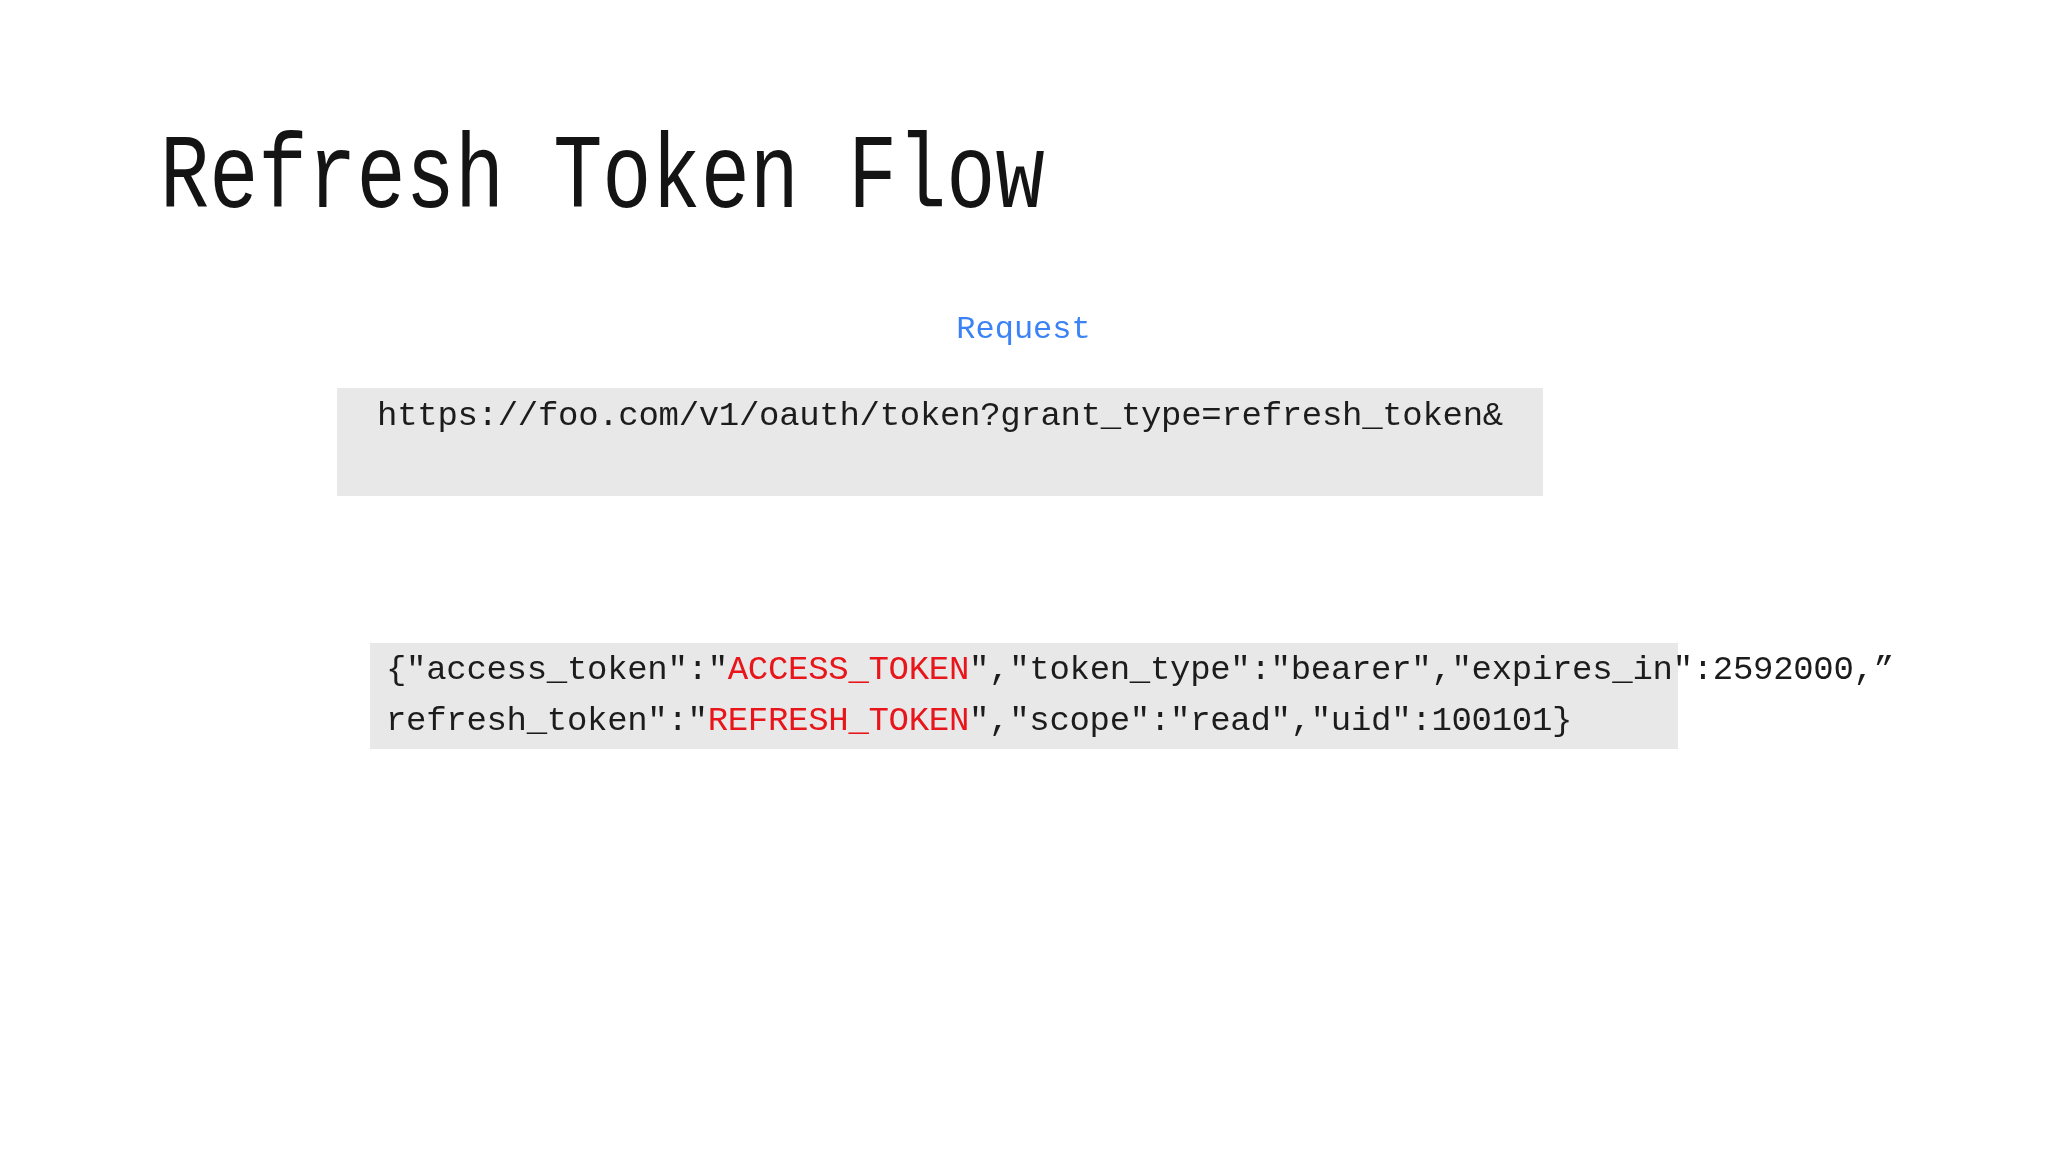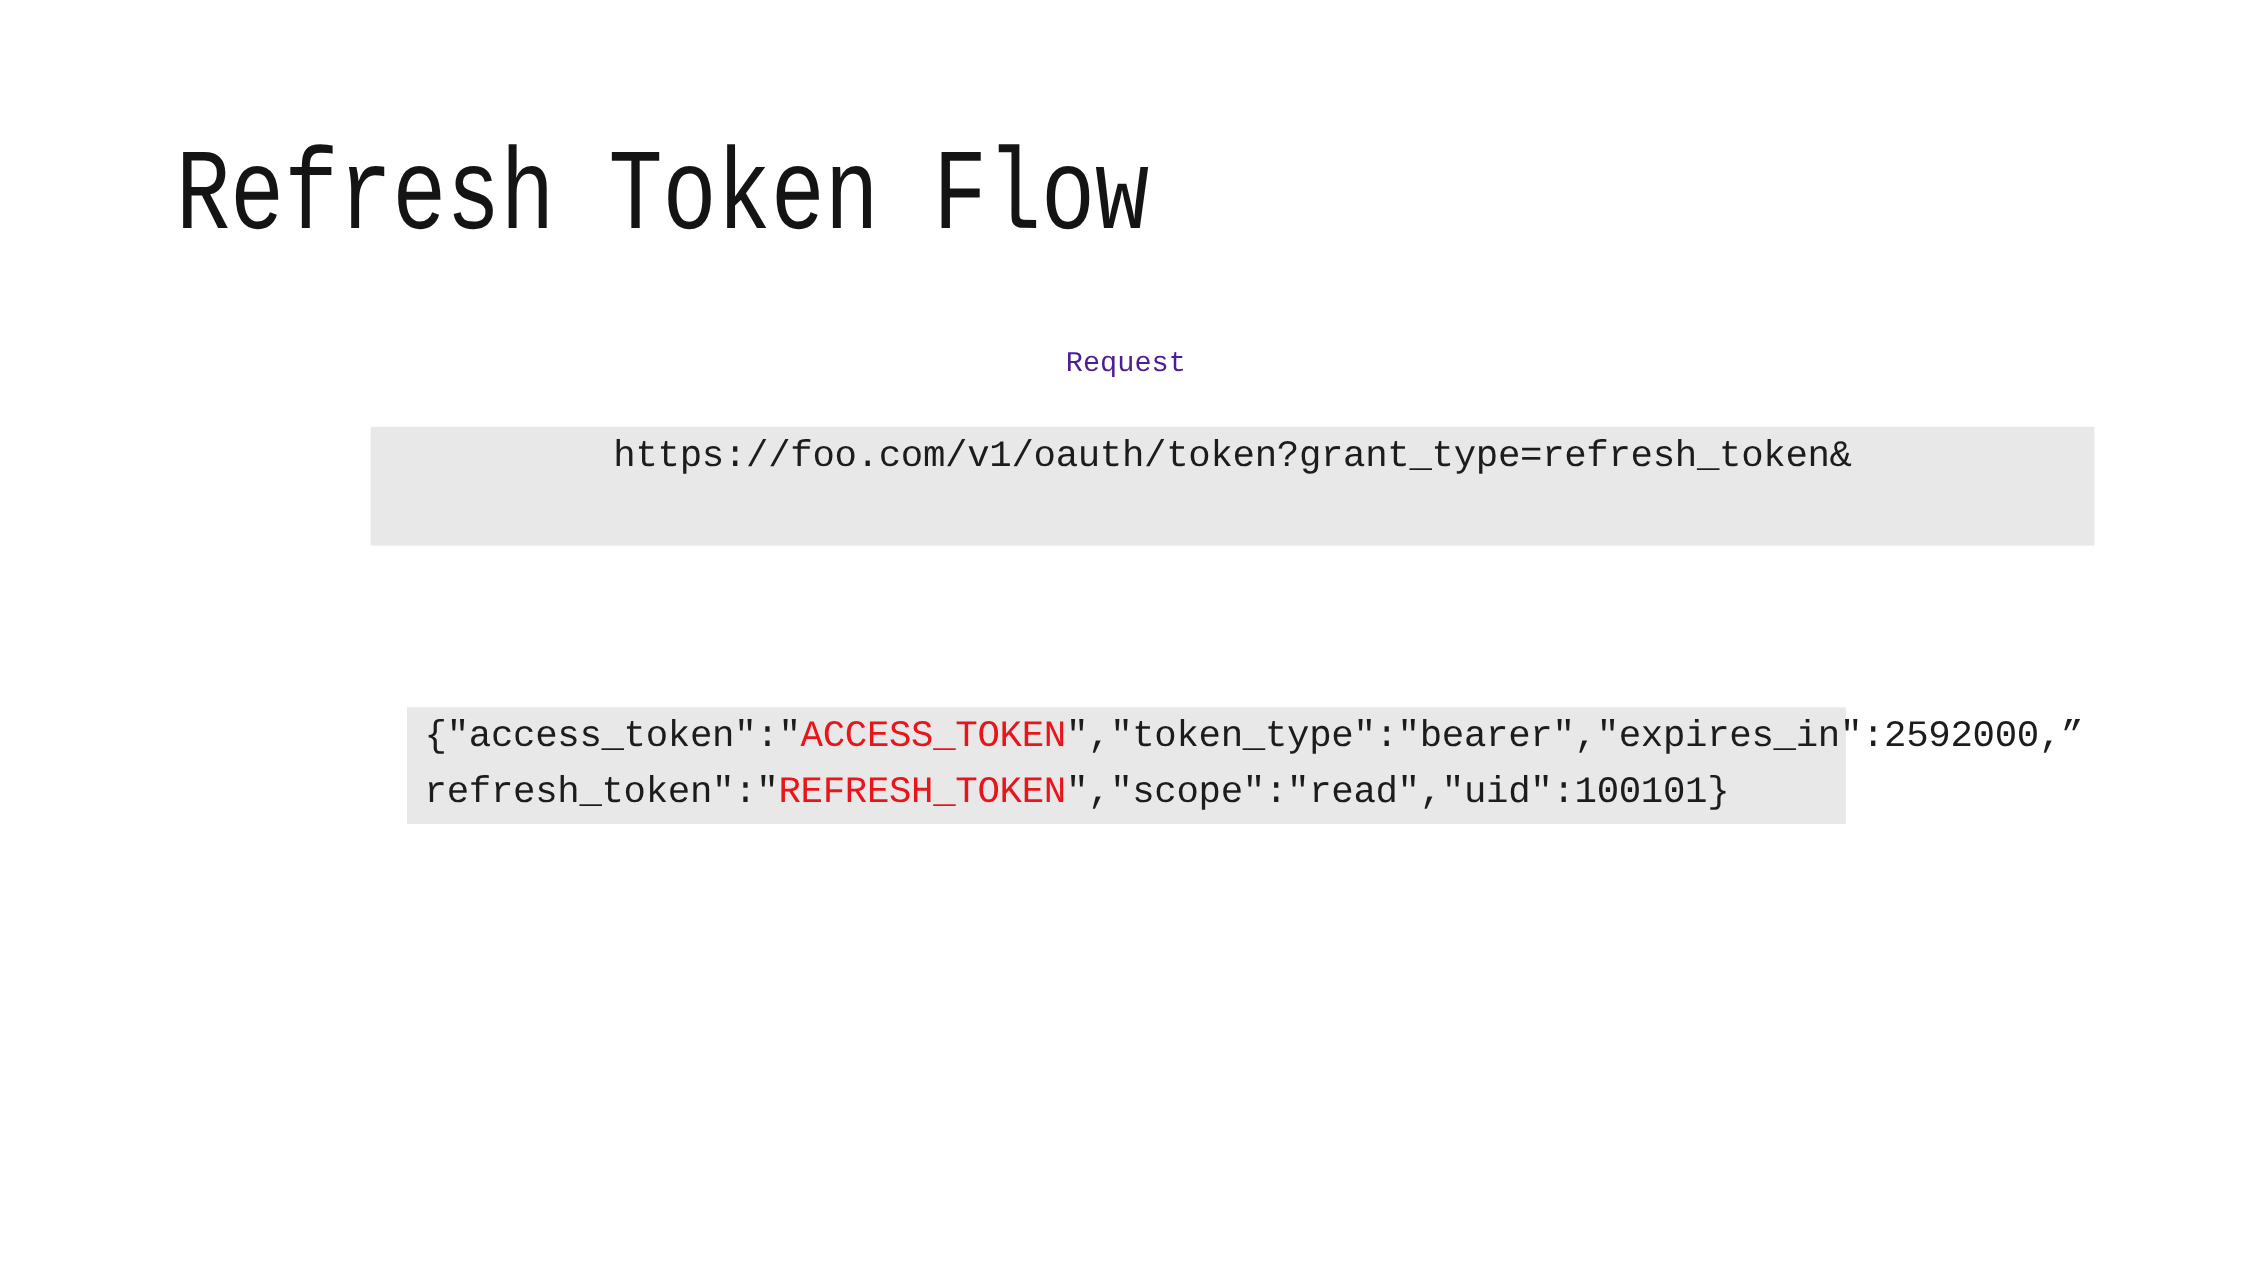--- a/index.html
+++ b/index.html
@@ -24,24 +24,24 @@
     line-height: 105px;
     font-weight: 300;
     color: #141414;
     white-space: nowrap;
     transform: scaleX(0.78);
     transform-origin: left top;
     letter-spacing: 0px;
   }
   .section-label {
     position: absolute;
-    font-size: 26px;
+    font-size: 32px;
     line-height: 40px;
     font-weight: 400;
-    color: #4c1d95;
+    color: #3b82f6;
     text-align: center;
     white-space: nowrap;
   }
   .request-label {
     left: 337px;
     width: 1373px;
     top: 310px;
   }
   .response-label {
     left: 370px;
@@ -53,21 +53,21 @@
     background: var(--box-background, #e8e8e8);
     font-size: 34px;
     line-height: 51px;
     letter-spacing: -0.3px;
     color: var(--text, #1c1c1c);
     box-sizing: border-box;
   }
   .request-box {
     left: 337px;
     top: 388px;
-    width: 1567px;
+    width: 1206px;
     height: 108px;
     padding: 3px 0;
     text-align: center;
   }
   .response-box {
     left: 370px;
     top: 643px;
     width: 1308px;
     height: 106px;
     padding: 2px 16px;

